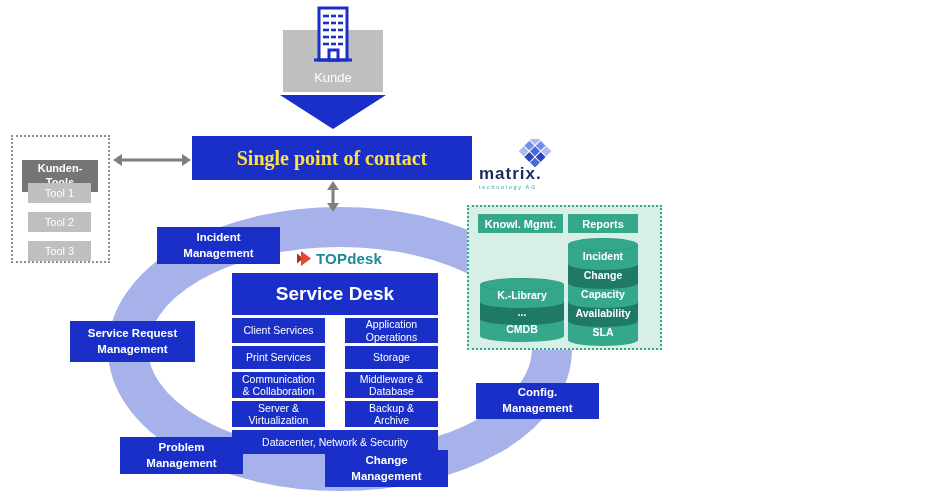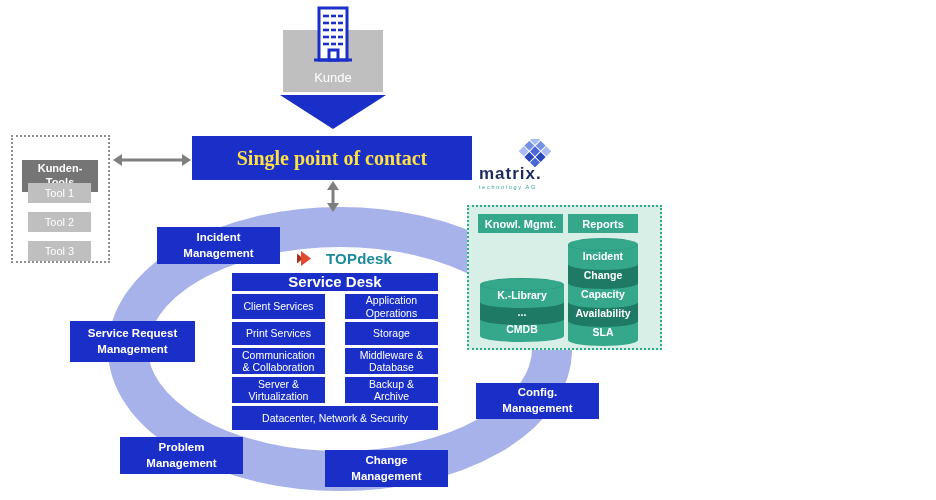--- a/index.html
+++ b/index.html
@@ -66,30 +66,30 @@
     display:flex;align-items:center;justify-content:center;text-align:center;
     white-space:pre-line;line-height:1.35;z-index:4;
   }
   .proc-incident{left:157px;top:227px;width:123px;height:37px;}
   .proc-sr{left:70px;top:321px;width:125px;height:41px;}
   .proc-problem{left:120px;top:437px;width:123px;height:37px;}
   .proc-change{left:325px;top:450px;width:123px;height:37px;}
   .proc-config{left:476px;top:383px;width:123px;height:36px;}
 
   
-  .topdesk{left:297px;top:250px;z-index:4;display:flex;align-items:center;gap:12px;}
+  .topdesk{left:297px;top:250px;z-index:4;display:flex;align-items:center;gap:2px;}
   .topdesk .word{color:var(--topdeskTeal,#1b8a9a);font-weight:bold;font-size:15px;letter-spacing:0.2px;}
 
   
   .sd{left:232px;top:273px;width:206px;z-index:4;display:flex;flex-direction:column;gap:3px;}
   .sd-cell{
     background:var(--blue,#1a2fc8);color:#fff;display:flex;align-items:center;justify-content:center;
     text-align:center;white-space:pre-line;line-height:1.15;font-size:10.5px;
   }
-  .sd-title{height:18px;font-weight:bold;font-size:15px;text-align:right;}
+  .sd-title{height:42px;font-weight:bold;font-size:19px;text-align:right;}
   .sd-row{display:flex;gap:20px;}
   .sd-row .sd-cell{flex:1;}
   .r1{height:25px;} .r2{height:23px;} .r3{height:26px;} .r4{height:26px;} .r5{height:24px;}
 
   
   .kn-panel{
     left:467px;top:205px;width:195px;height:145px;box-sizing:border-box;
     border:2px dotted var(--greenBorder,#2fa98b);background:var(--greenBg,#d7efe7);z-index:3;
   }
   .kn-header{

